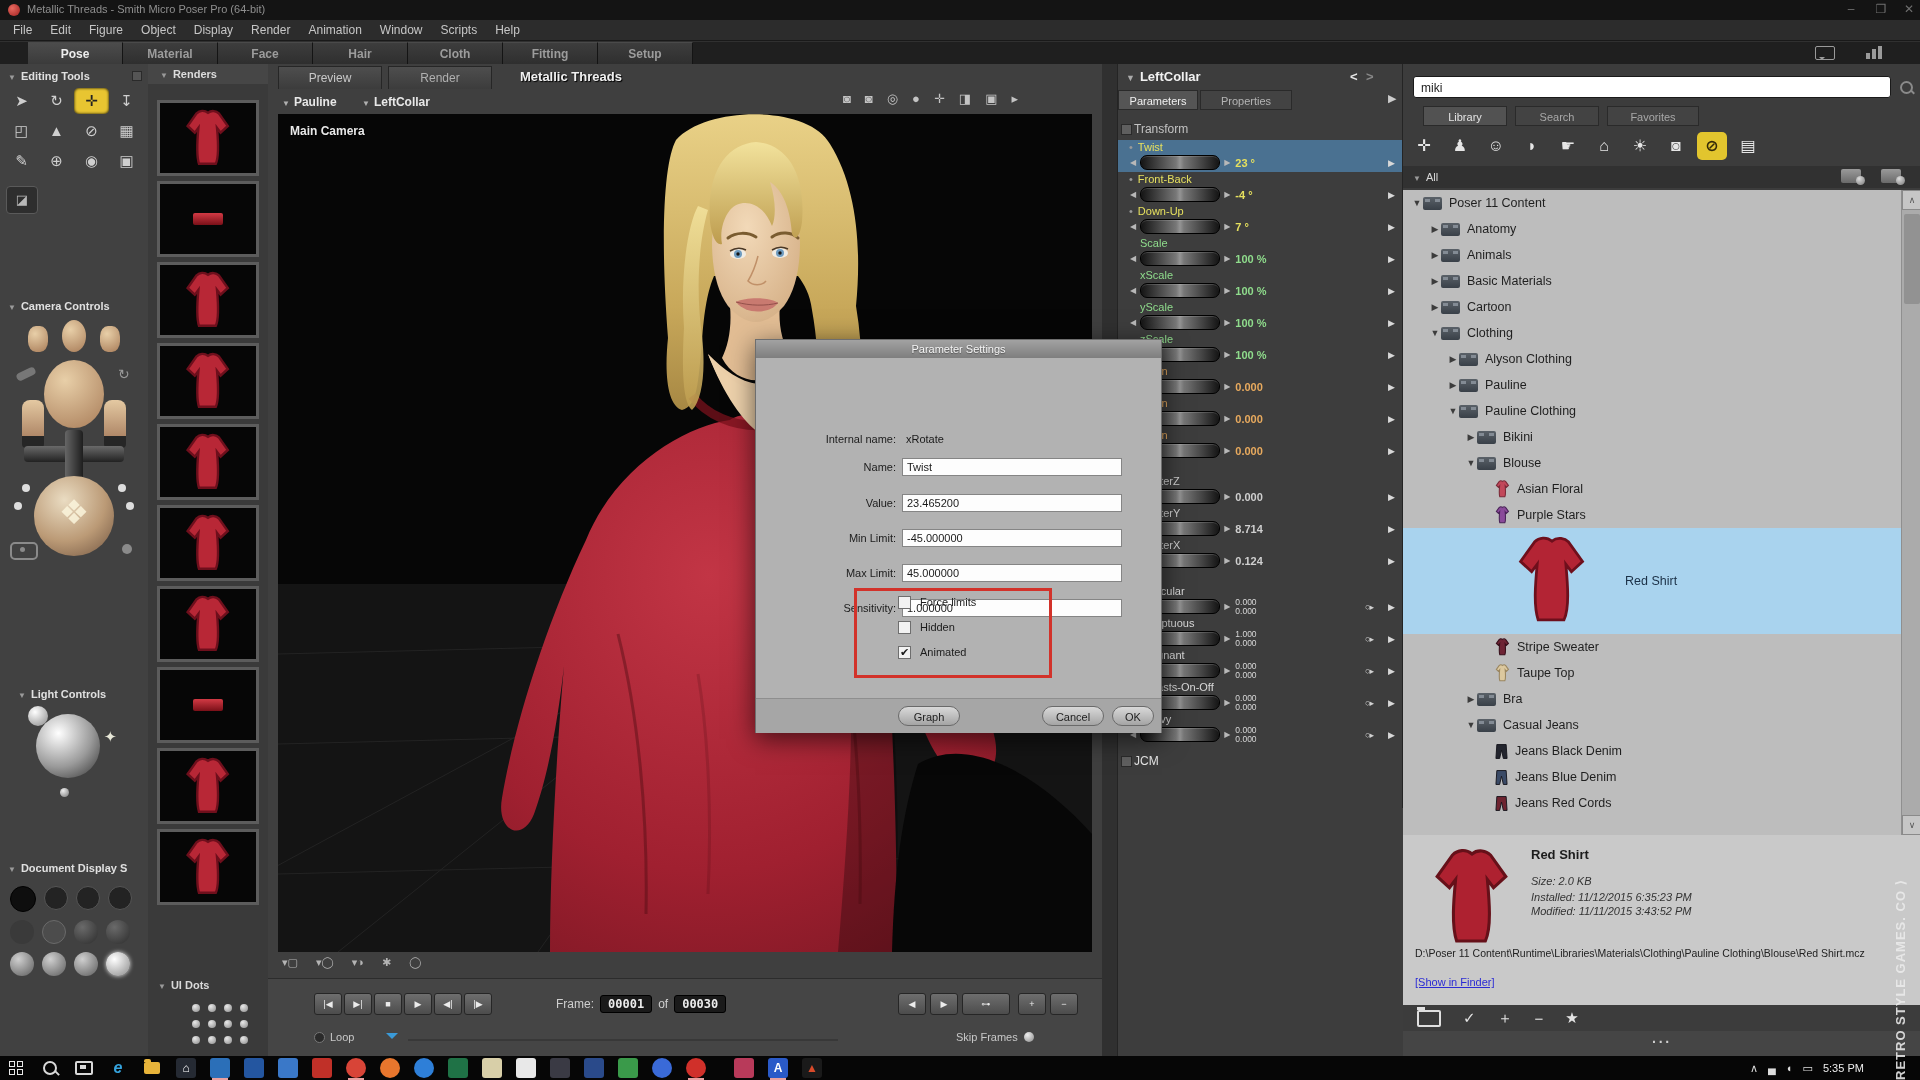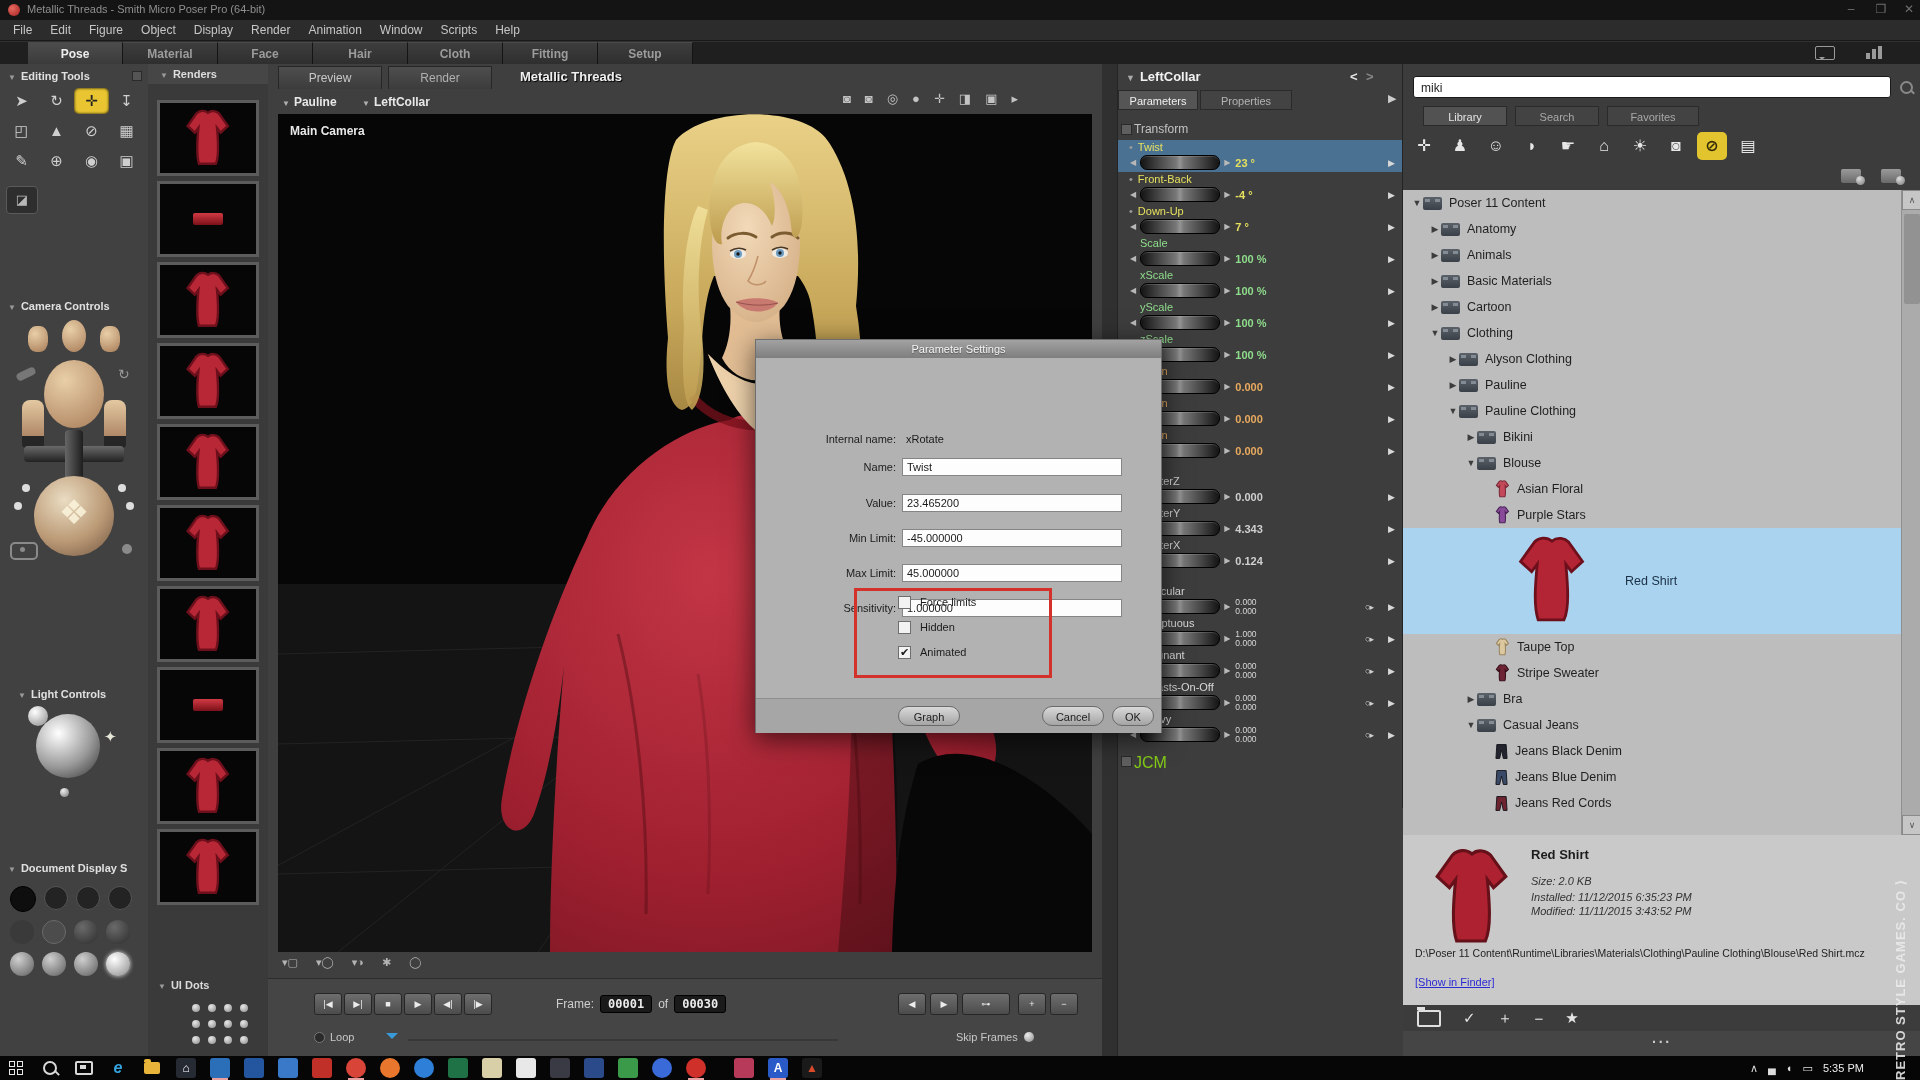--- a/index.html
+++ b/index.html
@@ -120,21 +120,21 @@
   .parr{font-size:8px;color:#b8b8b8;}
   .pill{width:78px;height:13px;margin:0 4px;border-radius:7px;border:1px solid #000;
         background:linear-gradient(90deg,#141414,#777 45%,#949494 50%,#777 55%,#141414);
         box-shadow:0 1px 0 rgba(255,255,255,.15) inset;}
   .pval{margin-left:5px;font-size:11px;font-weight:bold;white-space:nowrap;}
   .pval.dual{font-size:8.5px;line-height:8.5px;font-weight:normal;}
   .rotation{color:#e6e05e;} .scale{color:#8fdc8c;} .tran{color:#e8aa5e;}
   .center{color:#cfcfcf;} .morph{color:#d8d8d8;}
   .pkey{position:absolute;right:30px;font-size:9px;color:#d0d0d0;letter-spacing:-1px;}
   .prowarr{position:absolute;right:8px;font-size:9px;color:#d8d8d8;}
-  #jcmrow{position:absolute;left:16px;font-size:16px;color:#84cc16;}
+  #jcmrow{position:absolute;left:16px;font-size:12px;color:#e5e5e5;}
   #jcmbox{position:absolute;left:3px;width:9px;height:9px;background:#5f5f5f;border:1px solid #2a2a2a;}
   
   #library{left:1402px;top:64px;width:518px;height:744px;background:#3c3c3c;border-left:1px solid #242424;}
   #searchbox{position:absolute;left:10px;top:12px;width:478px;height:22px;background:#fff;border:1px solid #1a1a1a;border-radius:3px;
              font-size:12px;color:#222;line-height:22px;padding-left:7px;box-sizing:border-box;}
   #searchmag{position:absolute;left:497px;top:17px;width:9px;height:9px;border:2px solid #8a8a8a;border-radius:50%;}
   #searchmag:after{content:"";position:absolute;left:8px;top:8px;width:5px;height:2px;background:#8a8a8a;transform:rotate(45deg);}
   .libtab{position:absolute;top:42px;height:20px;line-height:20px;text-align:center;font-size:11px;color:#a8a8a8;
           background:#434343;border:1px solid #2a2a2a;box-sizing:border-box;}
   .libtab.on{color:#e4e4e4;background:#525252;}
@@ -628,21 +628,21 @@
             <div class="pval center">0.000</div>
             <div class="prowarr">▶</div>
           </div>
         </div>
         <div class="prow">
           <div class="plab center">CenterY</div>
           <div class="pline">
             <div class="parr">◀</div>
             <div class="pill"></div>
             <div class="parr">▶</div>
-            <div class="pval center">4.343</div>
+            <div class="pval center">8.714</div>
             <div class="prowarr">▶</div>
           </div>
         </div>
         <div class="prow">
           <div class="plab center">CenterX</div>
           <div class="pline">
             <div class="parr">◀</div>
             <div class="pill"></div>
             <div class="parr">▶</div>
             <div class="pval center">0.124</div>
@@ -720,20 +720,21 @@
         <div class="cat">♟</div>
         <div class="cat">☺</div>
         <div class="cat">◗</div>
         <div class="cat">☛</div>
         <div class="cat">⌂</div>
         <div class="cat">☀</div>
         <div class="cat">◙</div>
         <div class="cat on">⊘</div>
         <div class="cat">▤</div>
       </div>
+    <div id="allrow"><span>All</span></div>
     <div class="allico" style="left:438px"></div>
     <div class="allico" style="left:478px"></div>
     <div id="tree">
         <div class="trow" style="padding-left: 8px;">
           <div class="tri">▼</div>
           <div class="fold"></div>
           <span>Poser 11 Content</span>
         </div>
         <div class="trow" style="padding-left: 26px;">
           <div class="tri">▶</div>
@@ -806,33 +807,33 @@
         <div class="trow selrow">
           <div style="margin-left: 112px;"><svg width="74" height="96" viewBox="0 0 80 100" xmlns="http://www.w3.org/2000/svg">
   <path d="M40,8 C46,3 54,5 58,9 L73,30 L61,41 L55,33 C57,55 59,80 53,93 L25,93 C20,78 22,54 24,33 L18,41 L6,30 L21,9 C26,4 34,3 40,8 Z" fill="#b32434" stroke="#6e0f1c" stroke-width="3"></path>
             </svg></div>
           <div class="biglab">Red Shirt</div>
         </div>
         <div class="trow" style="padding-left: 80px;">
           <div class="tri"></div>
           <div class="iico">
             <svg width="15" height="18" viewBox="0 0 80 100" xmlns="http://www.w3.org/2000/svg">
-  <path d="M40,8 C46,3 54,5 58,9 L73,30 L61,41 L55,33 C57,55 59,80 53,93 L25,93 C20,78 22,54 24,33 L18,41 L6,30 L21,9 C26,4 34,3 40,8 Z" fill="#dcc89e" stroke="#9a8660" stroke-width="6"></path>
+  <path d="M40,8 C46,3 54,5 58,9 L73,30 L61,41 L55,33 C57,55 59,80 53,93 L25,93 C20,78 22,54 24,33 L18,41 L6,30 L21,9 C26,4 34,3 40,8 Z" fill="#6e2434" stroke="#38101c" stroke-width="6"></path>
             </svg>
           </div>
-          <span>Taupe Top</span>
+          <span>Stripe Sweater</span>
         </div>
         <div class="trow" style="padding-left: 80px;">
           <div class="tri"></div>
           <div class="iico">
             <svg width="15" height="18" viewBox="0 0 80 100" xmlns="http://www.w3.org/2000/svg">
-  <path d="M40,8 C46,3 54,5 58,9 L73,30 L61,41 L55,33 C57,55 59,80 53,93 L25,93 C20,78 22,54 24,33 L18,41 L6,30 L21,9 C26,4 34,3 40,8 Z" fill="#6e2434" stroke="#38101c" stroke-width="6"></path>
+  <path d="M40,8 C46,3 54,5 58,9 L73,30 L61,41 L55,33 C57,55 59,80 53,93 L25,93 C20,78 22,54 24,33 L18,41 L6,30 L21,9 C26,4 34,3 40,8 Z" fill="#dcc89e" stroke="#9a8660" stroke-width="6"></path>
             </svg>
           </div>
-          <span>Stripe Sweater</span>
+          <span>Taupe Top</span>
         </div>
         <div class="trow" style="padding-left: 62px;">
           <div class="tri">▶</div>
           <div class="fold"></div>
           <span>Bra</span>
         </div>
         <div class="trow" style="padding-left: 62px;">
           <div class="tri">▼</div>
           <div class="fold"></div>
           <span>Casual Jeans</span>

